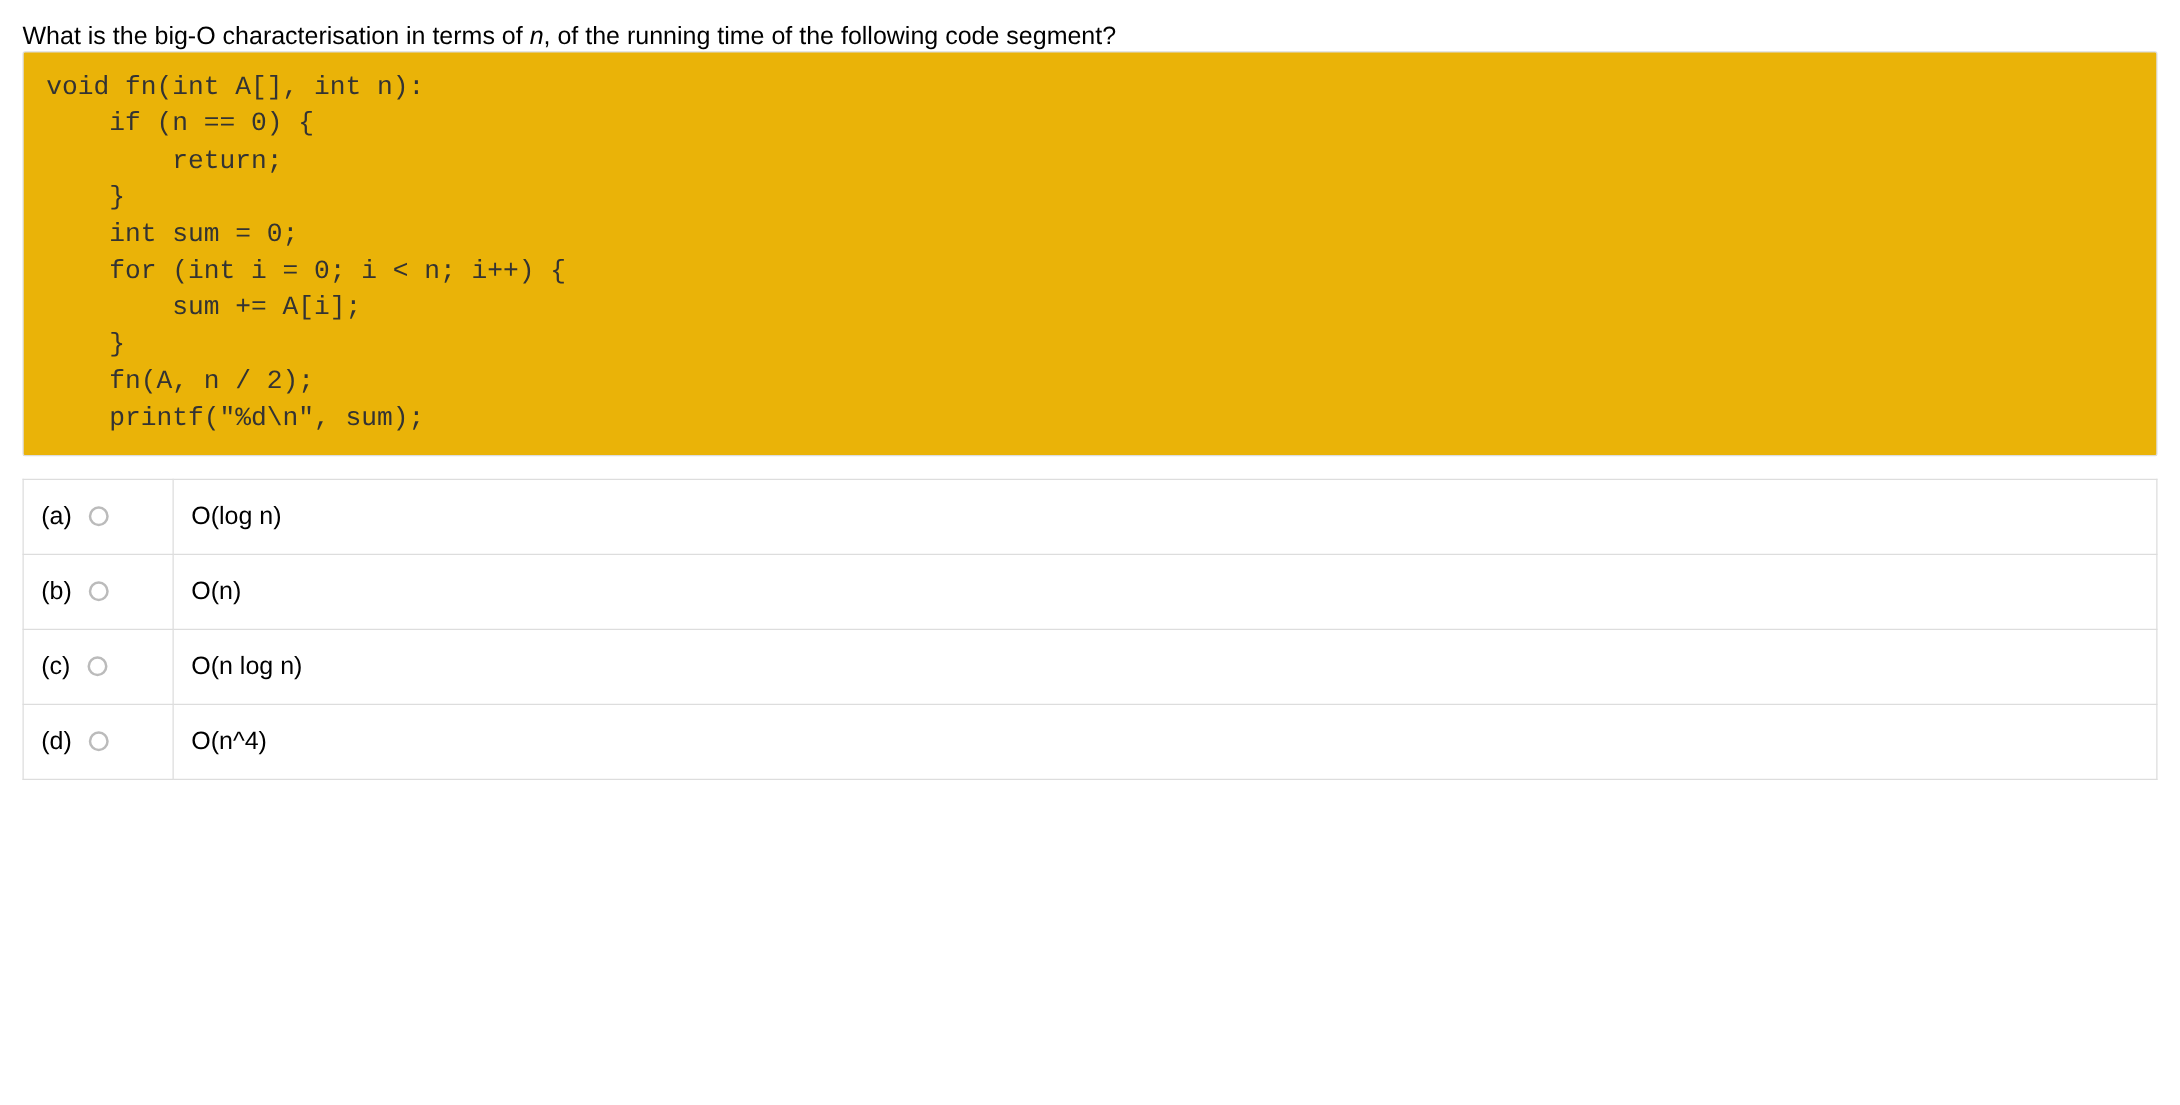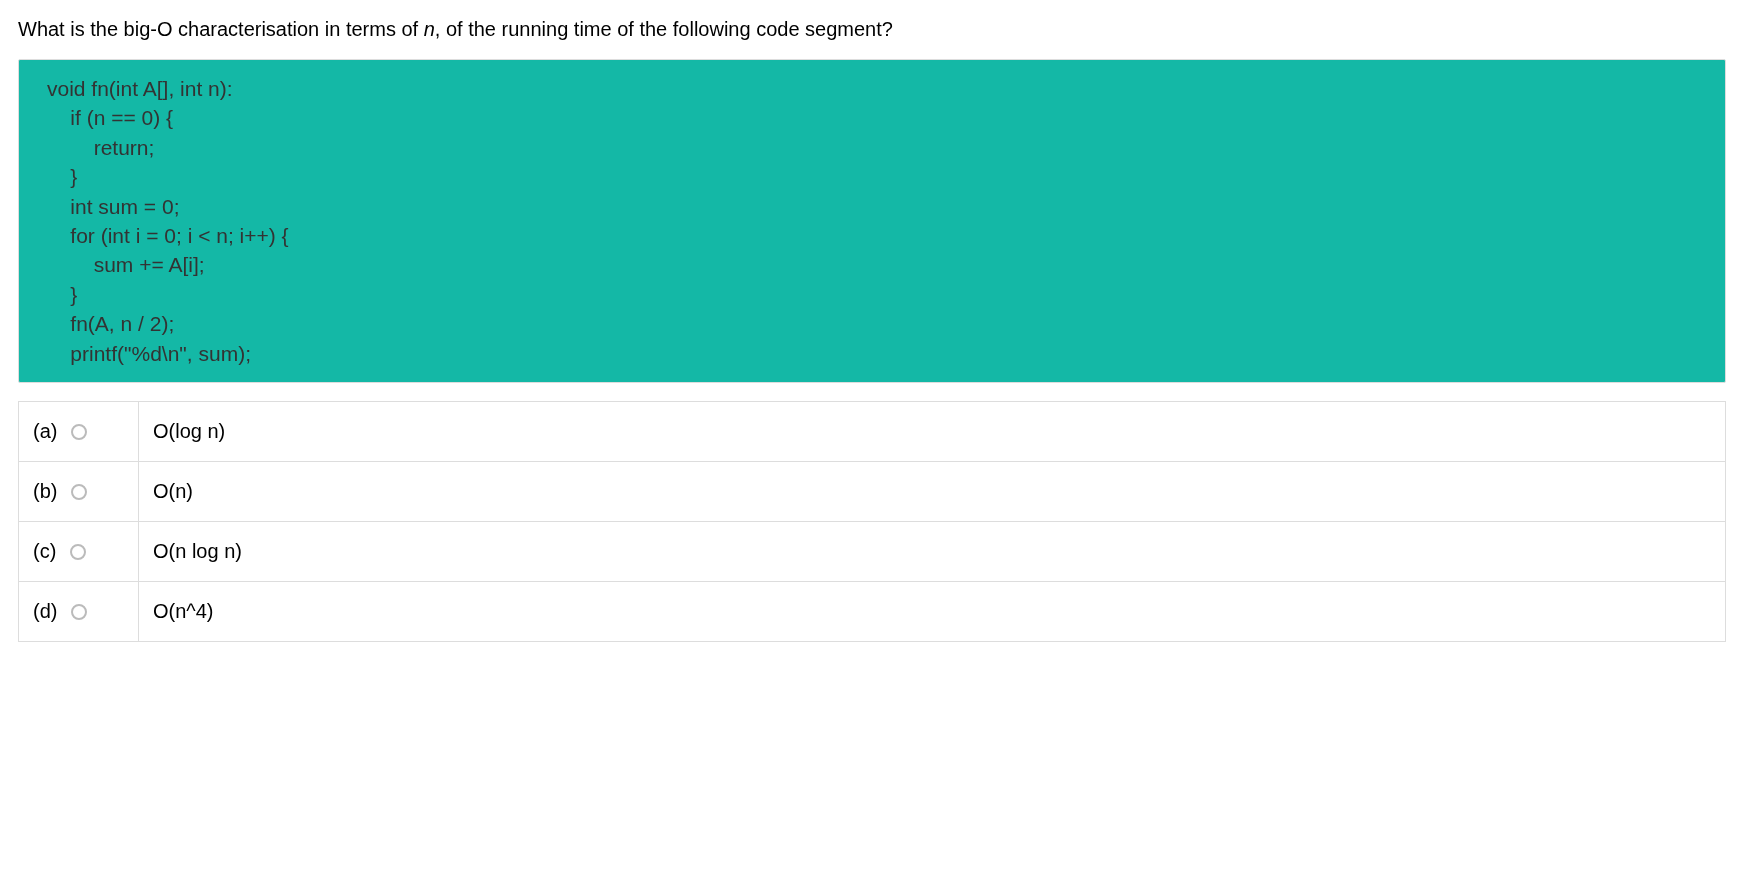--- a/index.html
+++ b/index.html
@@ -8,31 +8,30 @@
       box-sizing: border-box;
     }
     body {
       font-family: Arial, Helvetica, sans-serif;
       font-size: 20px;
       color: #000;
       padding: 18px;
       background: #fff;
     }
     .question {
-      margin-bottom: 18px;
       font-size: 20px;
     }
     .question em {
       font-style: italic;
     }
     .code-block {
-      background: #14b8a6;
+      background: #eab308;
       border: 1px solid #ddd;
-      padding: 14px 28px;
-      font-family: Liberation Sans, sans-serif;
+      padding: 14px 18px;
+      font-family: Liberation Mono, monospace;
       font-size: 21px;
       line-height: 1.4;
       white-space: pre;
       color: #333;
       margin-bottom: 18px;
       border-radius: 2px;
     }
     .options-table {
       width: 100%;
       border-collapse: collapse;

